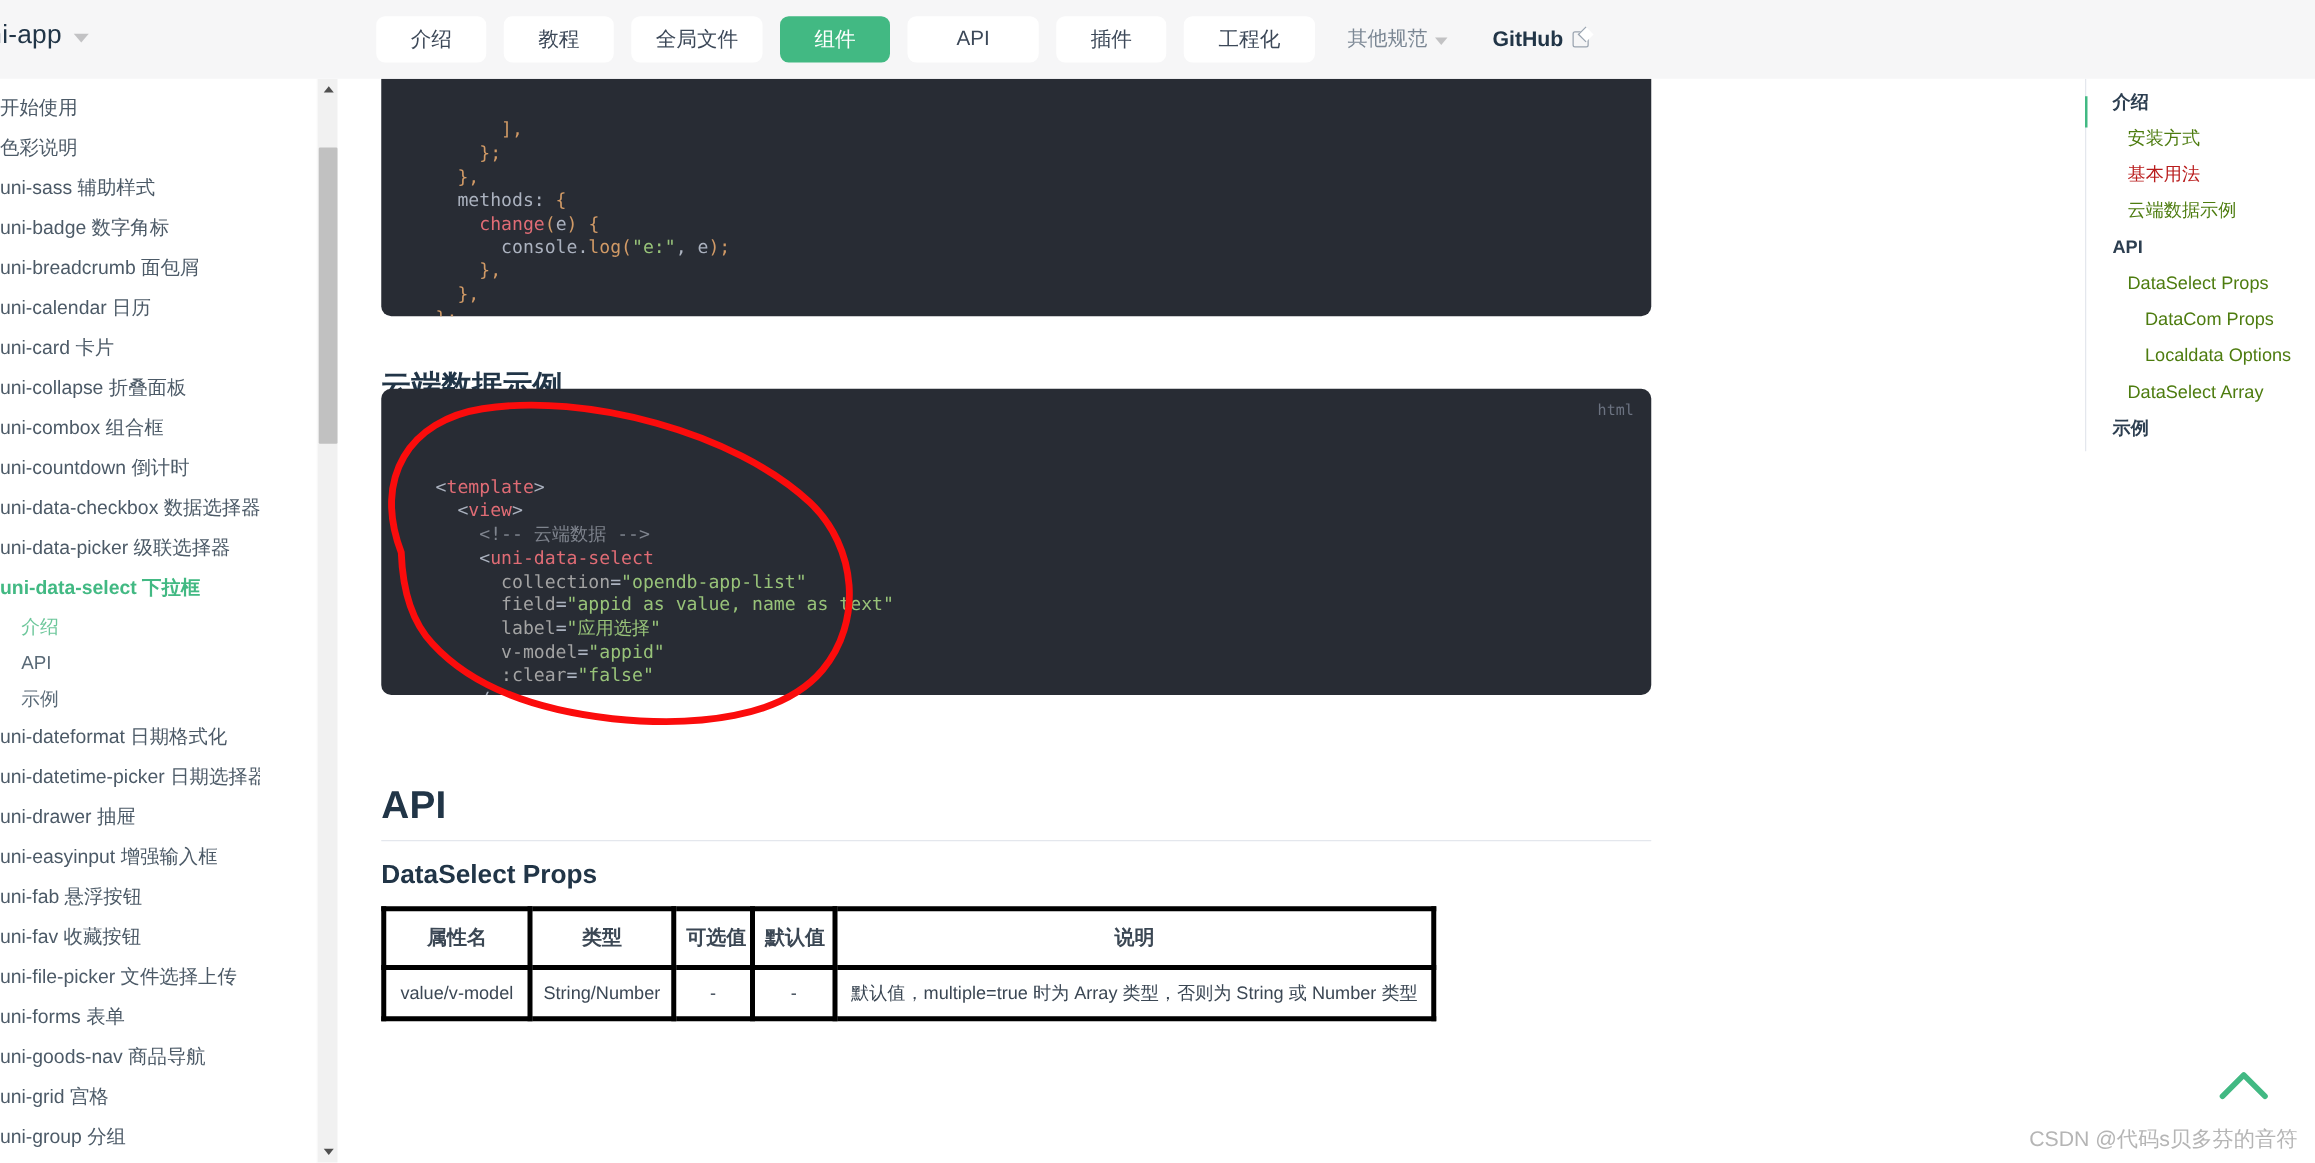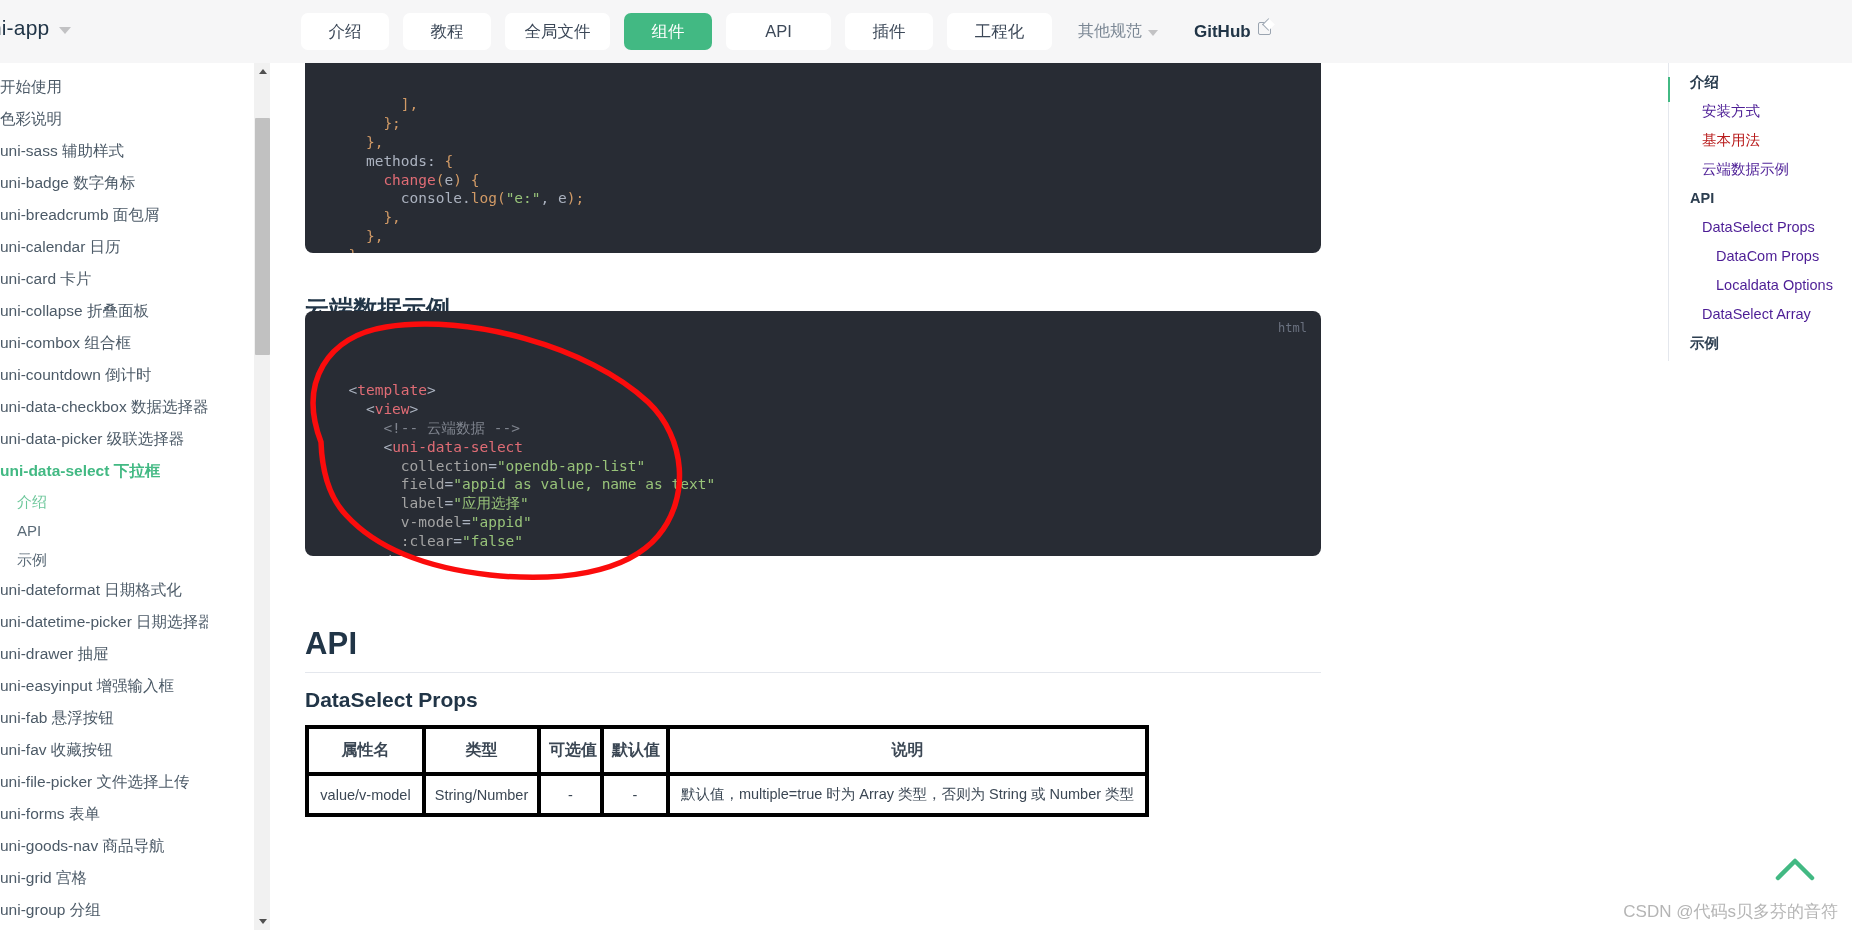--- a/index.html
+++ b/index.html
@@ -54,21 +54,21 @@
     padding: 0 12px; cursor: pointer;
   }
   .navplain .caret {
     width: 0; height: 0;
     border-left: 5px solid transparent;
     border-right: 5px solid transparent;
     border-top: 6px solid #c2c2c4;
     margin-top: 3px;
   }
   .navgithub {
-    display: flex; align-items: flex-start; gap: 7px;
+    display: flex; align-items: center; gap: 7px;
     font-size: 17px; color: #213547; font-weight: 700;
     padding: 0 10px; cursor: pointer;
   }
   .extlink {
     display: inline-block; width: 13px; height: 13px;
     border: 1.6px solid #9aa4b0; border-radius: 2px;
     position: relative;
   }
   .extlink::after {
     content: ""; position: absolute;
@@ -254,21 +254,21 @@
     position: relative;
     border-left: 1px solid #e4e7ed;
     margin-left: 37px;
     padding: 4px 0;
   }
   .toc-marker {
     position: absolute; left: -1px;
     width: 2px; background: #42b983;
   }
   .toc-item {
-    font-size: 14.5px; color: #4c1d95;
+    font-size: 14.5px; color: #4d7c0f;
     padding: 5.5px 0 5.5px 21px;
     line-height: 18px;
     cursor: pointer; white-space: nowrap;
   }
   .toc-item.lvl1 { font-weight: 700; color: #2c3e50; }
   .toc-item.lvl2 { padding-left: 33px; }
   .toc-item.lvl3 { padding-left: 47px; }
   .toc-item.active { color: #b91c1c; }
 
   

